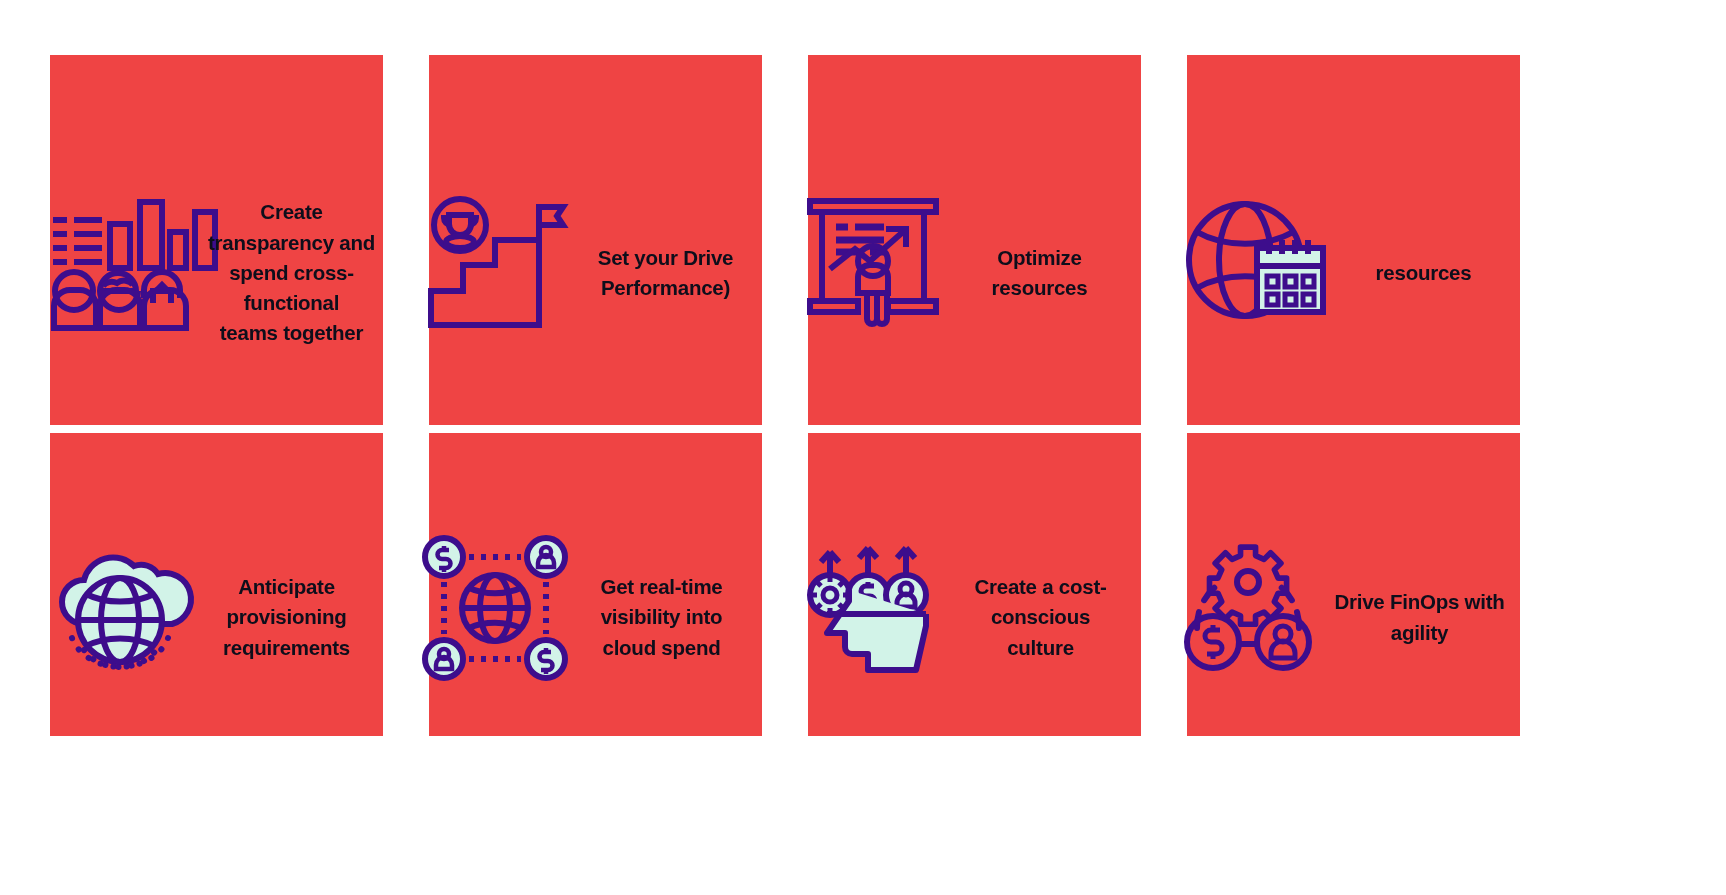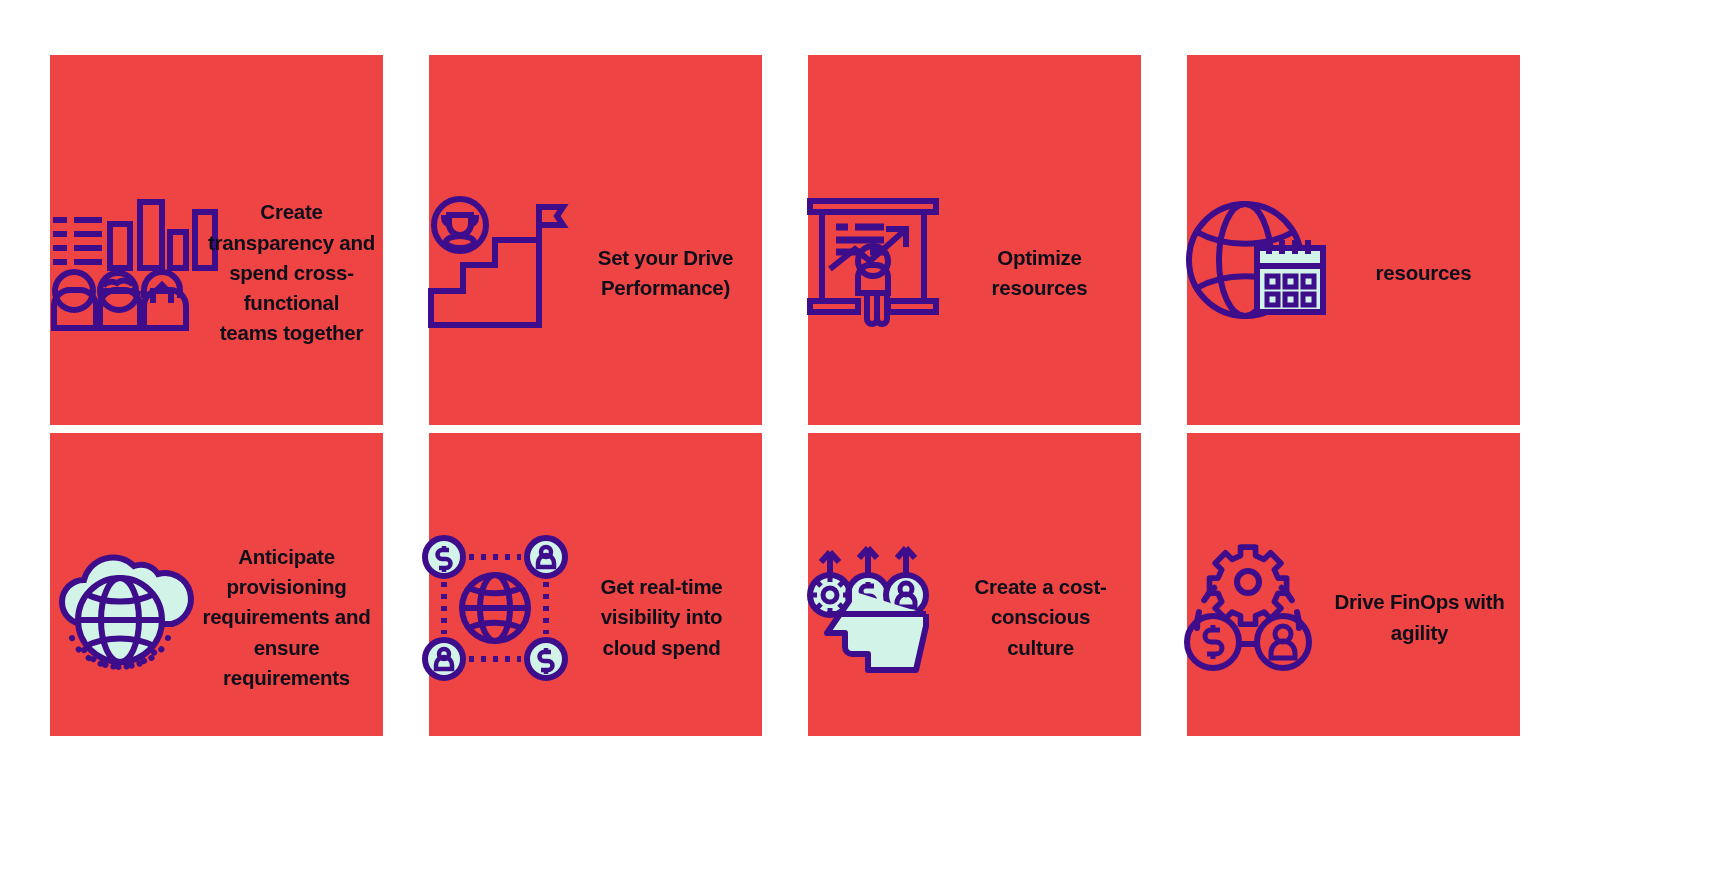--- a/index.html
+++ b/index.html
@@ -208,21 +208,20 @@
           <path d="M36 108 a54 34 0 0 1 68 0"></path>
 
           <g stroke-width="6" stroke-linecap="round" stroke-dasharray="0.2 13">
             <path d="M22 100 a50 40 0 0 0 96 0"></path>
             <path d="M34 112 a40 30 0 0 0 72 0"></path>
           </g>
         </svg>
       </div>
       <div class="caption">
         <span class="cap-line">Anticipate provisioning</span>
-        <span class="cap-line">requirements and ensure</span>
         <span class="cap-line">requirements</span>
       </div>
     </div>
 
     <div class="card row2">
       <div class="icon-wrap">
         <svg width="132" height="132" viewBox="0 0 132 132" fill="none" stroke="#3d0d8c" stroke-width="6">
 
           <circle cx="66" cy="66" r="33"></circle>
           <ellipse cx="66" cy="66" rx="15" ry="33"></ellipse>

